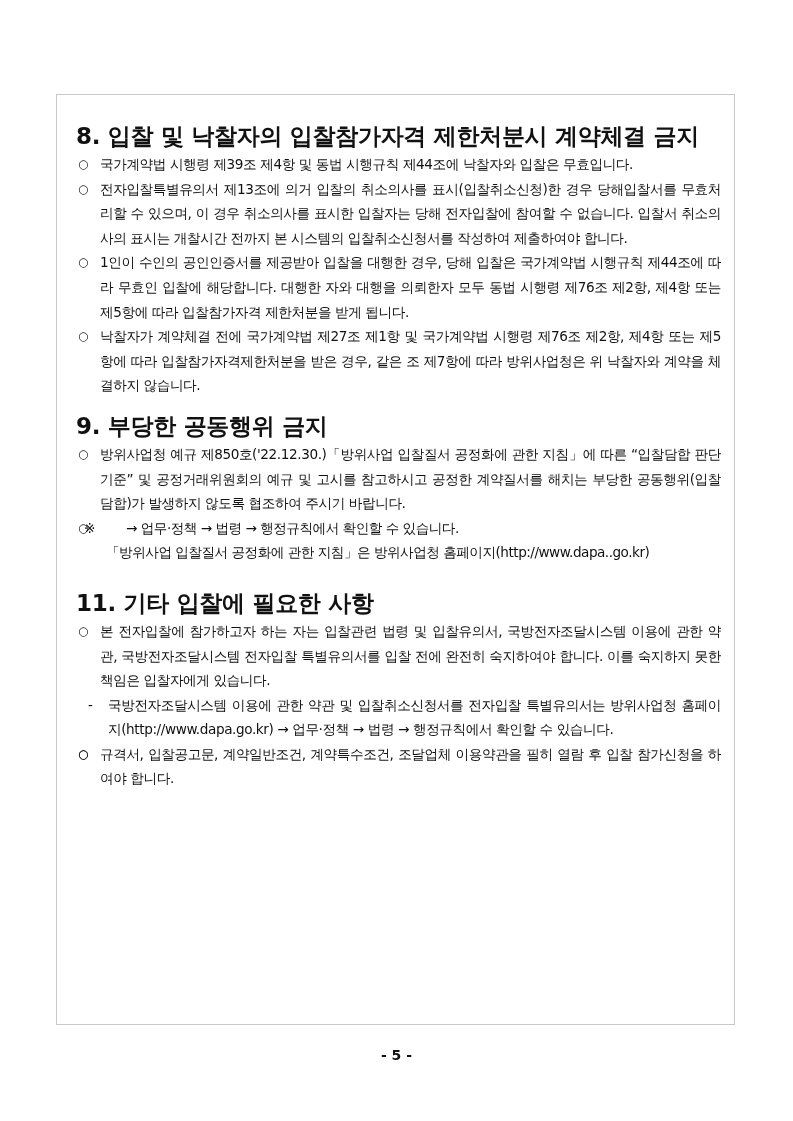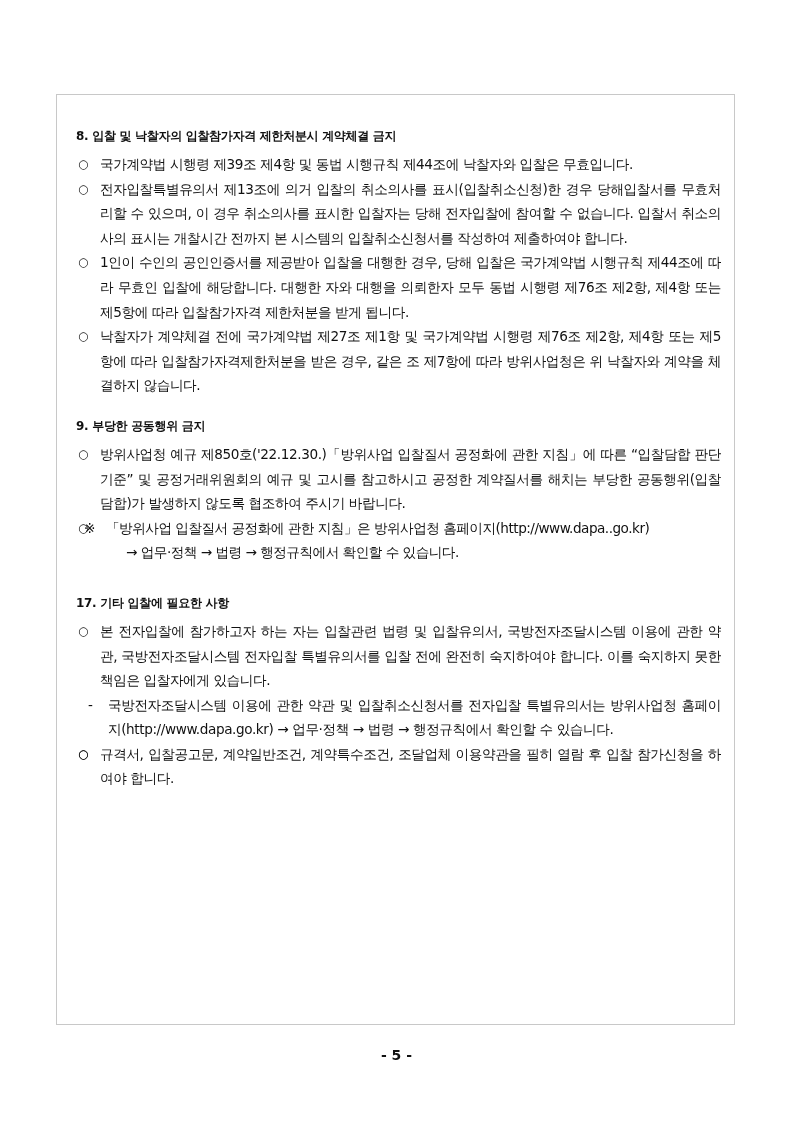--- a/index.html
+++ b/index.html
@@ -1,19 +1,19 @@
 <!DOCTYPE html>
 <html><head>
 <meta charset="utf-8">
 <style>
   html, body { margin: 0; padding: 0; background: #ffffff; }
   body { width: 793px; height: 1121px; position: relative; font-family: "DejaVu Sans", "Liberation Sans", sans-serif; color: #111; }
   .frame { position: absolute; left: 56px; top: 94px; width: 679px; height: 931px; border: 1px solid #c8c8c8; box-sizing: border-box; }
   .content { position: absolute; left: 76px; top: 124px; width: 645px; }
-  .section-title { font-weight: bold; font-size: 12px; line-height: 24px; margin: 0 0 4px 0; letter-spacing: -0.3px; }
+  .section-title { font-weight: bold; font-size: 23px; line-height: 24px; margin: 0 0 4px 0; letter-spacing: -0.3px; }
   .item { position: relative; font-size: 13.6px; line-height: 24.6px; padding-left: 24px; text-align: justify; text-align-last: left; letter-spacing: -0.4px; }
   .item .bullet { position: absolute; left: 2px; top: 0; font-size: 12px; }
   .sub { position: relative; font-size: 13.6px; line-height: 24.6px; padding-left: 32px; text-align: justify; letter-spacing: -0.4px; }
   .sub .bullet { position: absolute; left: 12px; top: 0; }
   .note { position: relative; font-size: 13.6px; line-height: 24.6px; padding-left: 30px; letter-spacing: -0.5px; }
   .note .bullet { position: absolute; left: 8px; top: 0; }
   .gap-lg { height: 16px; }
   .gap-xl { height: 26px; }
   .page-num { position: absolute; top: 1047px; left: 0; width: 793px; text-align: center; font-weight: bold; font-size: 14px; }
 </style>
@@ -30,26 +30,26 @@
   <div class="item"><span class="bullet">○</span><span>1인이 수인의 공인인증서를 제공받아 입찰을 대행한 경우, 당해 입찰은 국가계약법 시행규칙 제44조에 따라 무효인 입찰에 해당합니다. 대행한 자와 대행을 의뢰한자 모두 동법 시행령 제76조 제2항, 제4항 또는 제5항에 따라 입찰참가자격 제한처분을 받게 됩니다.</span></div>
   <div class="item"><span class="bullet">○</span><span>낙찰자가 계약체결 전에 국가계약법 제27조 제1항 및 국가계약법 시행령 제76조 제2항, 제4항 또는 제5항에 따라 입찰참가자격제한처분을 받은 경우, 같은 조 제7항에 따라 방위사업청은 위 낙찰자와 계약을 체결하지 않습니다.</span></div>
 
   <div class="gap-lg"></div>
 
   <div class="section-title">9. 부당한 공동행위 금지</div>
   <div class="item"><span class="bullet">○</span><span>방위사업청 예규 제850호('22.12.30.)「방위사업 입찰질서 공정화에 관한 지침」에 따른 “입찰담합 판단기준” 및 공정거래위원회의 예규 및 고시를 참고하시고 공정한 계약질서를 해치는 부당한 공동행위(입찰담합)가 발생하지 않도록 협조하여 주시기 바랍니다.</span></div>
   <div class="item"><span class="bullet">○</span></div>
   <div class="note">
     <span class="bullet">※</span>
+    <div style="padding-left:20px">→ 업무·정책 → 법령 → 행정규칙에서 확인할 수 있습니다.</div>
     <div>「방위사업 입찰질서 공정화에 관한 지침」은 방위사업청 홈페이지(http://www.dapa..go.kr)</div>
-    <div style="padding-left:20px">→ 업무·정책 → 법령 → 행정규칙에서 확인할 수 있습니다.</div>
   </div>
 
   <div class="gap-xl"></div>
 
-  <div class="section-title">17. 기타 입찰에 필요한 사항</div>
+  <div class="section-title">11. 기타 입찰에 필요한 사항</div>
   <div class="item"><span class="bullet">○</span><span>본 전자입찰에 참가하고자 하는 자는 입찰관련 법령 및 입찰유의서, 국방전자조달시스템 이용에 관한 약관, 국방전자조달시스템 전자입찰 특별유의서를 입찰 전에 완전히 숙지하여야 합니다. 이를 숙지하지 못한 책임은 입찰자에게 있습니다.</span></div>
   <div class="sub"><span class="bullet">-</span><span>국방전자조달시스템 이용에 관한 약관 및 입찰취소신청서를 전자입찰 특별유의서는 방위사업청 홈페이지(http://www.dapa.go.kr) → 업무·정책 → 법령 → 행정규칙에서 확인할 수 있습니다.</span></div>
   <div class="item"><span class="bullet">○</span></div>
   <div class="item"><span class="bullet">○</span><span>규격서, 입찰공고문, 계약일반조건, 계약특수조건, 조달업체 이용약관을 필히 열람 후 입찰 참가신청을 하여야 합니다.</span></div>
 </div>
 
 <div class="page-num">- 5 -</div>
 
 </body></html>

